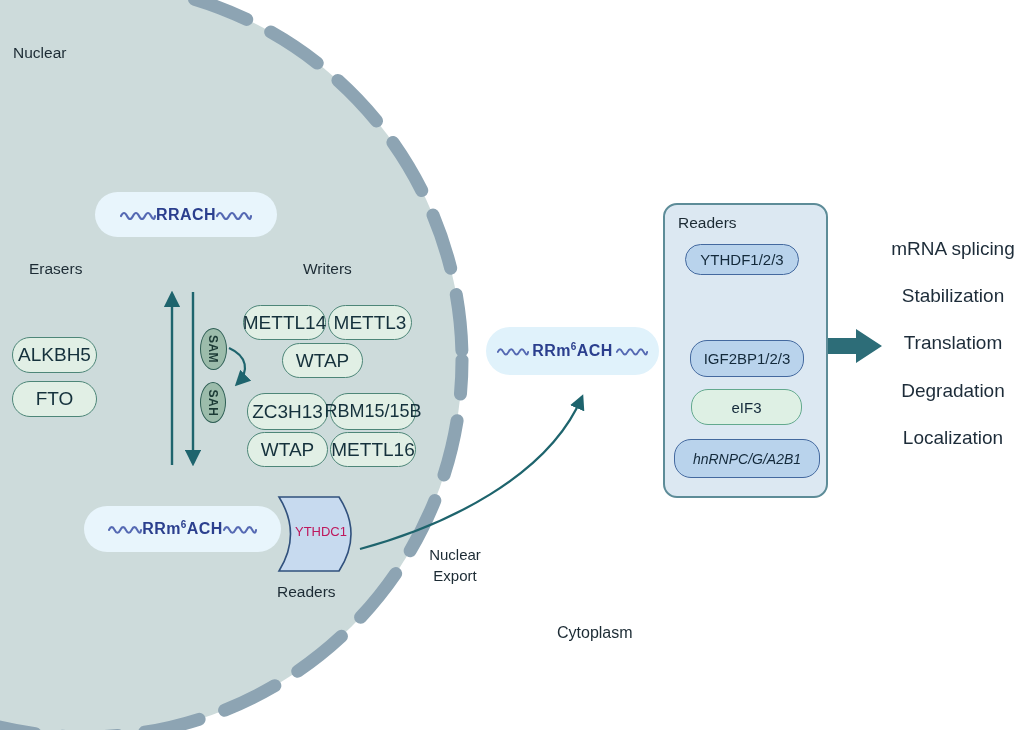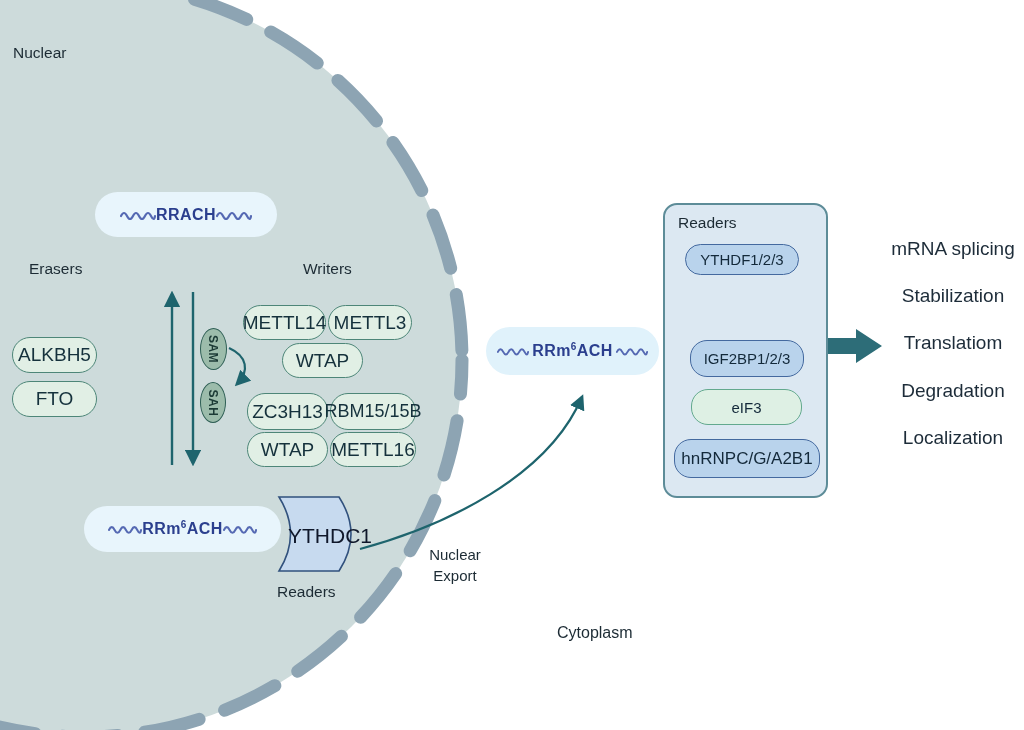--- a/index.html
+++ b/index.html
@@ -91,21 +91,21 @@
 <div class="abs rna-pill" style="left:84px;top:506px;width:197px;height:46px;">
   <svg width="34" height="12" viewBox="0 0 36 12">
     <path d="M1 7 Q 4 1 7 7 T 13 7 T 19 7 T 25 7 T 31 7 T 35 7" fill="none" stroke="#5569b3" stroke-width="2.2" stroke-linecap="round"></path>
   </svg>
   <span class="rna-text"><span>RRm</span><sup>6</sup><span>ACH</span></span>
   <svg width="34" height="12" viewBox="0 0 36 12">
     <path d="M1 7 Q 4 1 7 7 T 13 7 T 19 7 T 25 7 T 31 7 T 35 7" fill="none" stroke="#5569b3" stroke-width="2.2" stroke-linecap="round"></path>
   </svg>
 </div>
 
-<div class="abs center-text" style="left:288px;top:524px;width:66px;font-size:21px;color:#0f172a;">YTHDC1</div>
+<div class="abs center-text" style="left:288px;top:524px;width:66px;font-size:13px;color:#be185d;">YTHDC1</div>
 <div class="abs lbl" style="left:277px;top:583px;">Readers</div>
 
 <div class="abs center-text" style="left:405px;top:544px;width:100px;font-size:15px;color:#1c2b34;line-height:21px;">
   <div>Nuclear</div>
   <div>Export</div>
 </div>
 
 <div class="abs rna-pill cyto" style="left:486px;top:327px;width:173px;height:48px;">
   <svg width="32" height="12" viewBox="0 0 36 12">
     <path d="M1 7 Q 4 1 7 7 T 13 7 T 19 7 T 25 7 T 31 7 T 35 7" fill="none" stroke="#5569b3" stroke-width="2.2" stroke-linecap="round"></path>
@@ -114,20 +114,20 @@
   <svg width="32" height="12" viewBox="0 0 36 12">
     <path d="M1 7 Q 4 1 7 7 T 13 7 T 19 7 T 25 7 T 31 7 T 35 7" fill="none" stroke="#5569b3" stroke-width="2.2" stroke-linecap="round"></path>
   </svg>
 </div>
 
 <div class="abs panel" style="left:663px;top:203px;width:165px;height:295px;">
   <div class="abs" style="left:13px;top:9px;font-size:15.5px;color:#1c2b34;">Readers</div>
   <div class="abs pill pill-blue" style="left:20px;top:39px;width:114px;height:31px;">YTHDF1/2/3</div>
   <div class="abs pill pill-blue" style="left:25px;top:135px;width:114px;height:37px;">IGF2BP1/2/3</div>
   <div class="abs pill pill-lightgreen" style="left:26px;top:184px;width:111px;height:36px;">eIF3</div>
-  <div class="abs pill pill-blue" style="left:9px;top:234px;width:146px;height:39px;font-size:17px;">hnRNPC/G/A2B1</div>
+  <div class="abs pill pill-blue" style="left:9px;top:234px;width:146px;height:39px;font-size:14px;font-style:italic;">hnRNPC/G/A2B1</div>
 </div>
 
 <div class="abs outcome" style="top:238px;">mRNA splicing</div>
 <div class="abs outcome" style="top:285px;">Stabilization</div>
 <div class="abs outcome" style="top:332px;">Translatiom</div>
 <div class="abs outcome" style="top:380px;">Degradation</div>
 <div class="abs outcome" style="top:427px;">Localization</div>
 
 </body></html>

